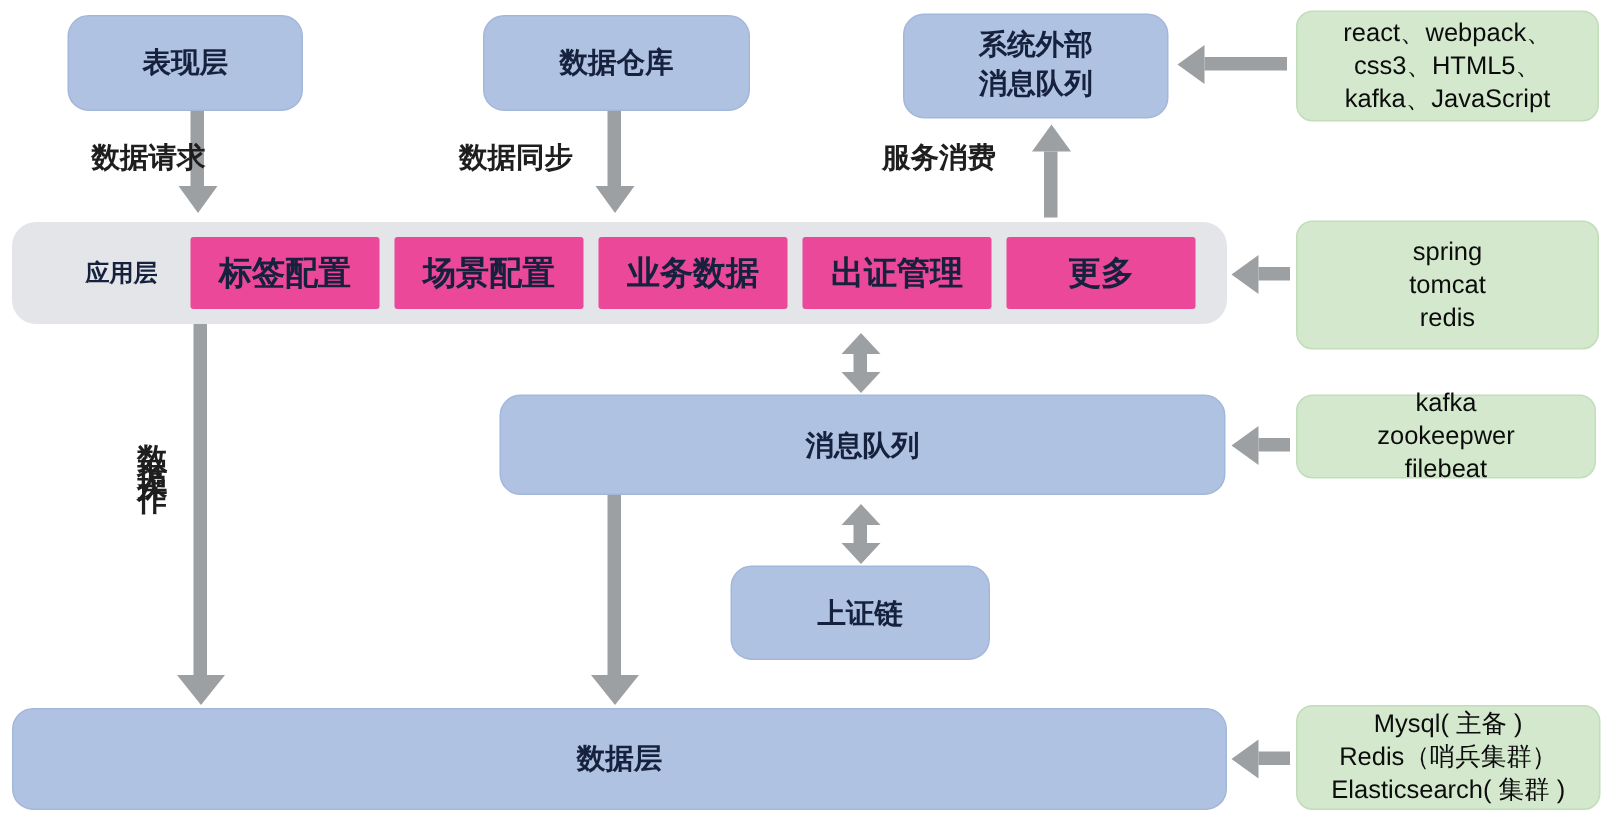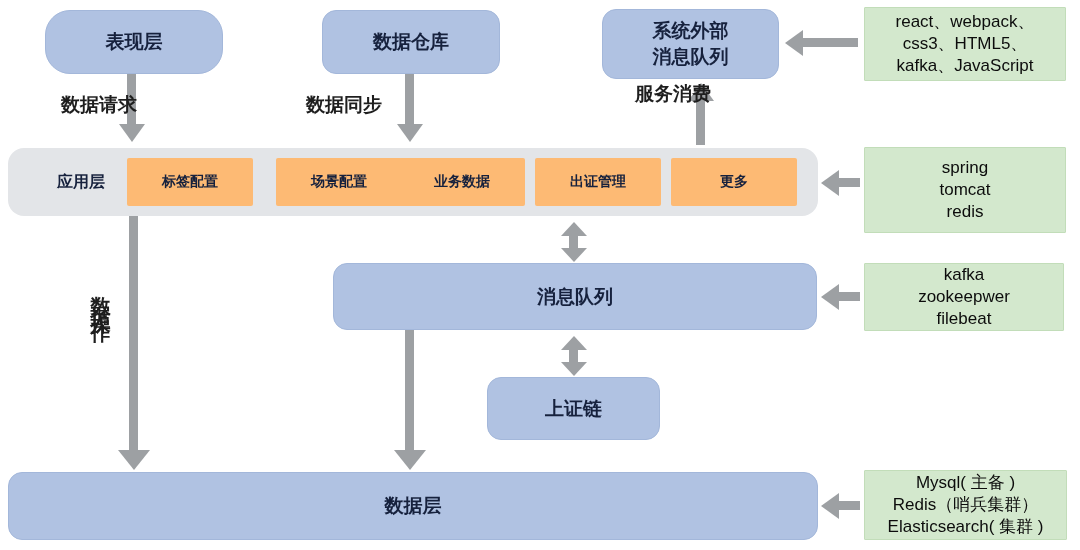--- a/index.html
+++ b/index.html
@@ -5,41 +5,41 @@
   * { margin:0; padding:0; box-sizing:border-box; }
   html,body { width:1080px; height:550px; background:#ffffff; overflow:hidden;
     font-family:"Liberation Sans","DejaVu Sans",sans-serif; }
   .canvas { position:relative; width:1080px; height:550px; background:#ffffff; }
 
   
   .node { position:absolute; display:flex; align-items:center; justify-content:center;
     text-align:center; color:#16213d; font-weight:700; }
   .blue { background:#b0c2e2; border:1px solid #a3b7da; border-radius:14px; font-size:19px; }
   .blue.multiline { flex-direction:column; line-height:1.35; }
-  .green { background:#d3e8cd; border:1px solid #c2ddb9; border-radius:1px;
+  .green { background:#d3e8cd; border:1px solid #c2ddb9; border-radius:11px;
     flex-direction:column; color:#0c0c0c; font-weight:400; font-size:17px; line-height:1.3; }
 
-  .n-presentation { left:45px;  top:10px;  width:178px; height:64px;border-radius:25px; }
+  .n-presentation { left:45px;  top:10px;  width:157px; height:64px; }
   .n-warehouse    { left:322px; top:10px;  width:178px; height:64px; }
   .n-external     { left:602px; top:9px;   width:177px; height:70px;justify-content:center; }
   .g-frontend     { left:864px; top:7px;   width:202px; height:74px; }
 
   .app-container  { position:absolute; left:8px; top:148px; width:810px; height:68px;
     background:#e3e5e8; border-radius:16px; }
   .app-label      { position:absolute; left:26px; top:0; height:68px; width:94px;
     display:flex; align-items:center; justify-content:center;
     color:#16213d; font-size:16px; font-weight:700; }
   .module         { position:absolute; top:10px; width:126px; height:48px;
-    background:#fdba74; border-radius:2px; display:flex; align-items:center; justify-content:center;
-    color:#16213d; font-size:14px; font-weight:700; }
-  .m0 { left:119px; } .m1 { left:268px;text-align:right; } .m2 { left:391px; } .m3 { left:527px; } .m4 { left:663px; }
+    background:#ec4899; border-radius:2px; display:flex; align-items:center; justify-content:center;
+    color:#16213d; font-size:22px; font-weight:700; }
+  .m0 { left:119px; } .m1 { left:255px;text-align:right; } .m2 { left:391px; } .m3 { left:527px; } .m4 { left:663px; }
 
   .g-app          { left:864px; top:147px; width:202px; height:86px; }
   .n-mq           { left:333px; top:263px; width:484px; height:67px; }
-  .g-mq           { left:864px; top:263px; width:200px; height:68px; }
+  .g-mq           { left:864px; top:263px; width:200px; height:56px; }
   .n-chain        { left:487px; top:377px; width:173px; height:63px; }
   .n-datalayer    { left:8px;   top:472px; width:810px; height:68px; }
   .g-db           { left:864px; top:470px; width:203px; height:70px; }
 
   
   .av { position:absolute; width:9px; background:#9da0a3; }
   .av.down::after { content:""; position:absolute; top:100%; left:50%; transform:translateX(-50%);
     border:solid transparent; border-width:18px 13px 0 13px; border-top-color:#9da0a3; }
   .av.up::before  { content:""; position:absolute; bottom:100%; left:50%; transform:translateX(-50%);
     border:solid transparent; border-width:0 13px 18px 13px; border-bottom-color:#9da0a3; }
@@ -63,21 +63,21 @@
   #arr-mq-chain { left:569px; top:350px; height:12px; }
   #arr-react    { left:803px; top:38px;  width:55px; }
   #arr-spring   { left:839px; top:178px; width:21px; }
   #arr-kafka    { left:839px; top:292px; width:21px; }
   #arr-db       { left:839px; top:501px; width:21px; }
 
   
   .edge-label { position:absolute; color:#1e1e1e; font-size:19px; font-weight:700; white-space:nowrap; }
   #lbl-req     { left:28px;  top:92px;margin-left:33px; }
   #lbl-sync    { left:306px; top:92px; }
-  #lbl-consume { left:588px; top:81px;margin-left:47px; }
+  #lbl-consume { left:588px; top:92px; }
   #lbl-dataop  { left:88px;  top:280px; writing-mode:vertical-rl; text-orientation:upright;
                  letter-spacing:9px; font-size:20px; }
 </style>
 </head>
 <body>
 
 <div class="canvas">
 
   <div class="node blue n-presentation">表现层</div>
   <div class="node blue n-warehouse">数据仓库</div>

